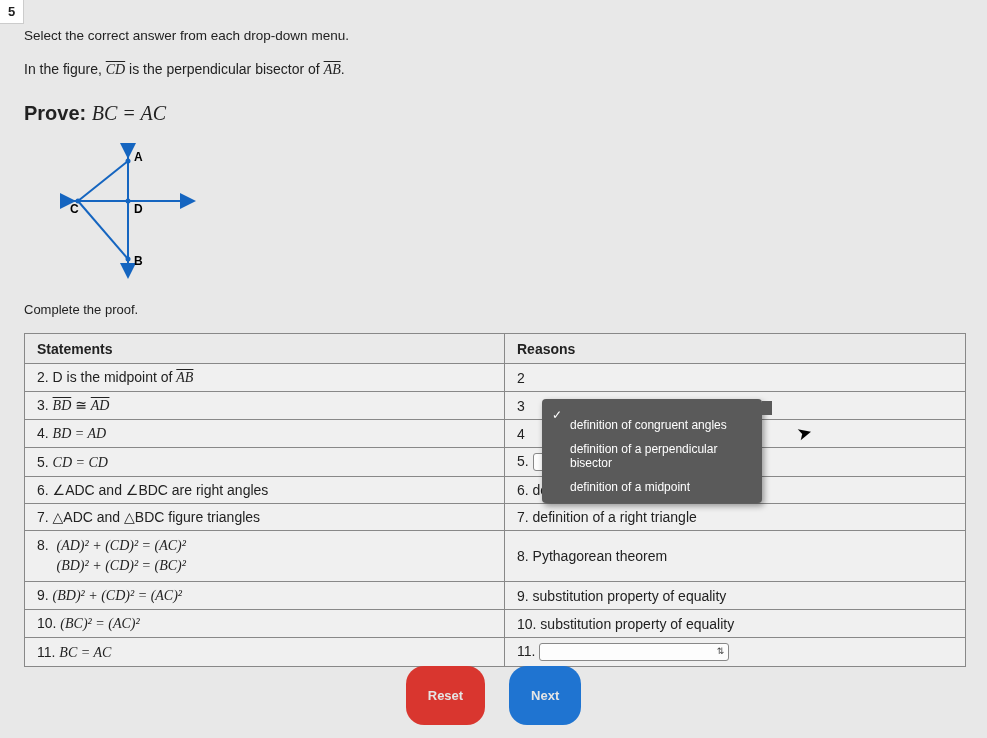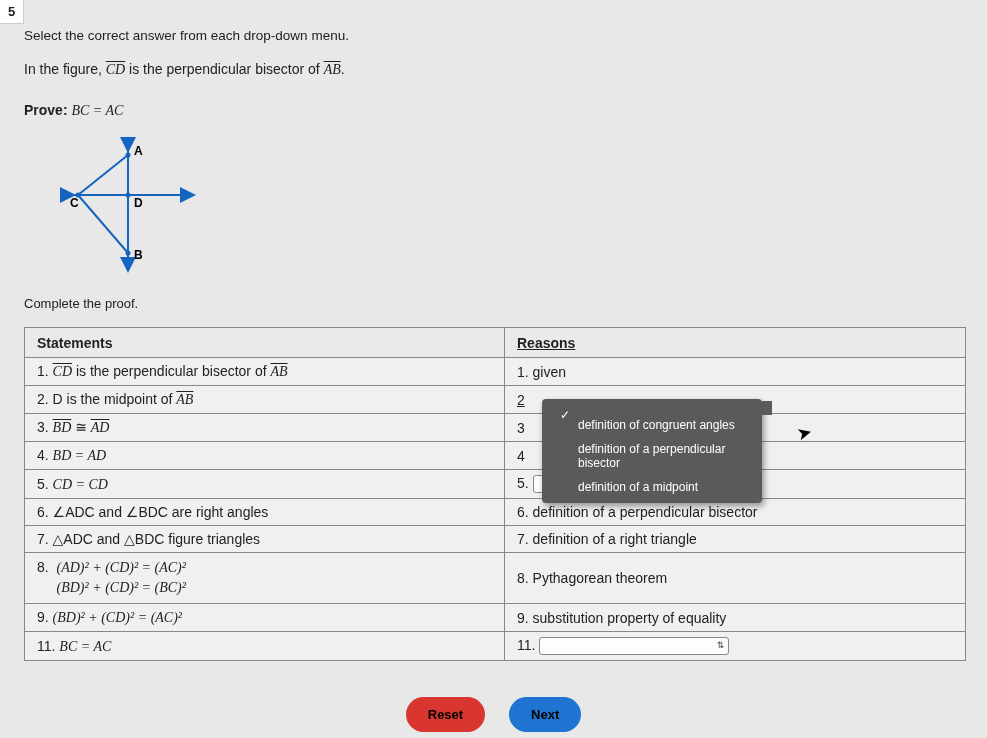--- a/index.html
+++ b/index.html
@@ -30,21 +30,21 @@
   .instruction {
     font-size: 13.5px;
     margin-bottom: 18px;
   }
   .setup {
     font-size: 14px;
     margin-bottom: 24px;
   }
   .overline { text-decoration: overline; }
   .prove {
-    font-size: 14px;
+    font-size: 20px;
     margin-bottom: 12px;
   }
   .prove b { font-weight: bold; }
   .italic { font-style: italic; font-family: 'Times New Roman', serif; }
   svg.figure { margin: 4px 0 10px 34px; }
   .complete { font-size: 13px; margin: 8px 0 16px 0; }
   table.proof {
     border-collapse: collapse;
     width: 942px;
     background: #f0f0f0;
@@ -56,21 +56,21 @@
     padding: 5px 12px;
     vertical-align: middle;
     height: 26px;
   }
   table.proof th {
     font-weight: bold;
     background: #eaeaea;
     height: 30px;
   }
   .col-stmt { width: 480px; }
-  .col-reason { position: relative; text-decoration: underline; }
+  .col-reason { position: relative; }
   .dropdown-box {
     display: inline-block;
     border: 1px solid #888;
     border-radius: 3px;
     background: #fdfdfd;
     min-width: 190px;
     height: 18px;
     vertical-align: middle;
     position: relative;
   }
@@ -93,21 +93,20 @@
     font-size: 12px;
     border-radius: 4px;
     box-shadow: 2px 3px 6px rgba(0,0,0,.4);
     padding: 4px 0;
     z-index: 20;
   }
   .dd-open .dd-item {
     padding: 5px 14px 5px 28px;
     position: relative;
     cursor: pointer;
-    margin-left: 8px;
   }
   .dd-open .dd-item.selected::before {
     content: "✓";
     position: absolute;
     left: 10px;
     top: 5px;
   }
   .dd-caret {
     position: absolute;
     right: -10px;
@@ -130,25 +129,25 @@
   .btn-row {
     position: absolute;
     bottom: 6px;
     left: 0;
     width: 100%;
     text-align: center;
   }
   .btn {
     display: inline-block;
     border-radius: 18px;
-    padding: 10px 22px;
+    padding: 22px 22px;
     font-size: 13px;
     font-weight: bold;
-    color: #000000;
-    margin: 0 10px;
+    color: #e5e5e5;
+    margin: 7px 10px;
     cursor: pointer;
   }
   .btn-reset { background: #d9362f; }
   .btn-next  { background: #1f74d1; }
 </style>
 </head>
 <body>
 
 <div class="question-num">5</div>
 
@@ -187,24 +186,20 @@
 
   <p class="complete">Complete the proof.</p>
 
   <table class="proof">
     <tbody>
         <tr>
       <th class="col-stmt">Statements</th>
       <th class="col-reason">Reasons</th>
     </tr>
 
-    <tr>
-      <td><span>1.</span> <span class="overline italic">CD</span><span> is the perpendicular bisector of </span><span class="overline italic">AB</span></td>
-      <td><span>1.</span> <span>given</span></td>
-    </tr>
 
     <tr>
       <td><span>2.</span> <span>D is the midpoint of </span><span class="overline italic">AB</span></td>
       <td class="col-reason"><span>2</span></td>
     </tr>
 
     <tr>
       <td><span>3.</span> <span class="overline italic">BD</span><span> ≅ </span><span class="overline italic">AD</span></td>
       <td><span>3</span></td>
     </tr>
@@ -237,20 +232,24 @@
         </div>
       </td>
       <td><span>8.</span> <span>Pythagorean theorem</span></td>
     </tr>
 
     <tr>
       <td><span>9.</span> <span class="italic">(BD)² + (CD)² = (AC)²</span></td>
       <td><span>9.</span> <span>substitution property of equality</span></td>
     </tr>
 
+    <tr>
+      <td><span>10.</span> <span class="italic">(BC)² = (AC)²</span></td>
+      <td><span>10.</span> <span>substitution property of equality</span></td>
+    </tr>
 
     <tr>
       <td><span>11.</span> <span class="italic">BC = AC</span></td>
       <td><span>11.</span> <span class="dropdown-box"></span></td>
     </tr>
   </tbody>
     </table>
 </div>
 
 <div class="dd-open">

